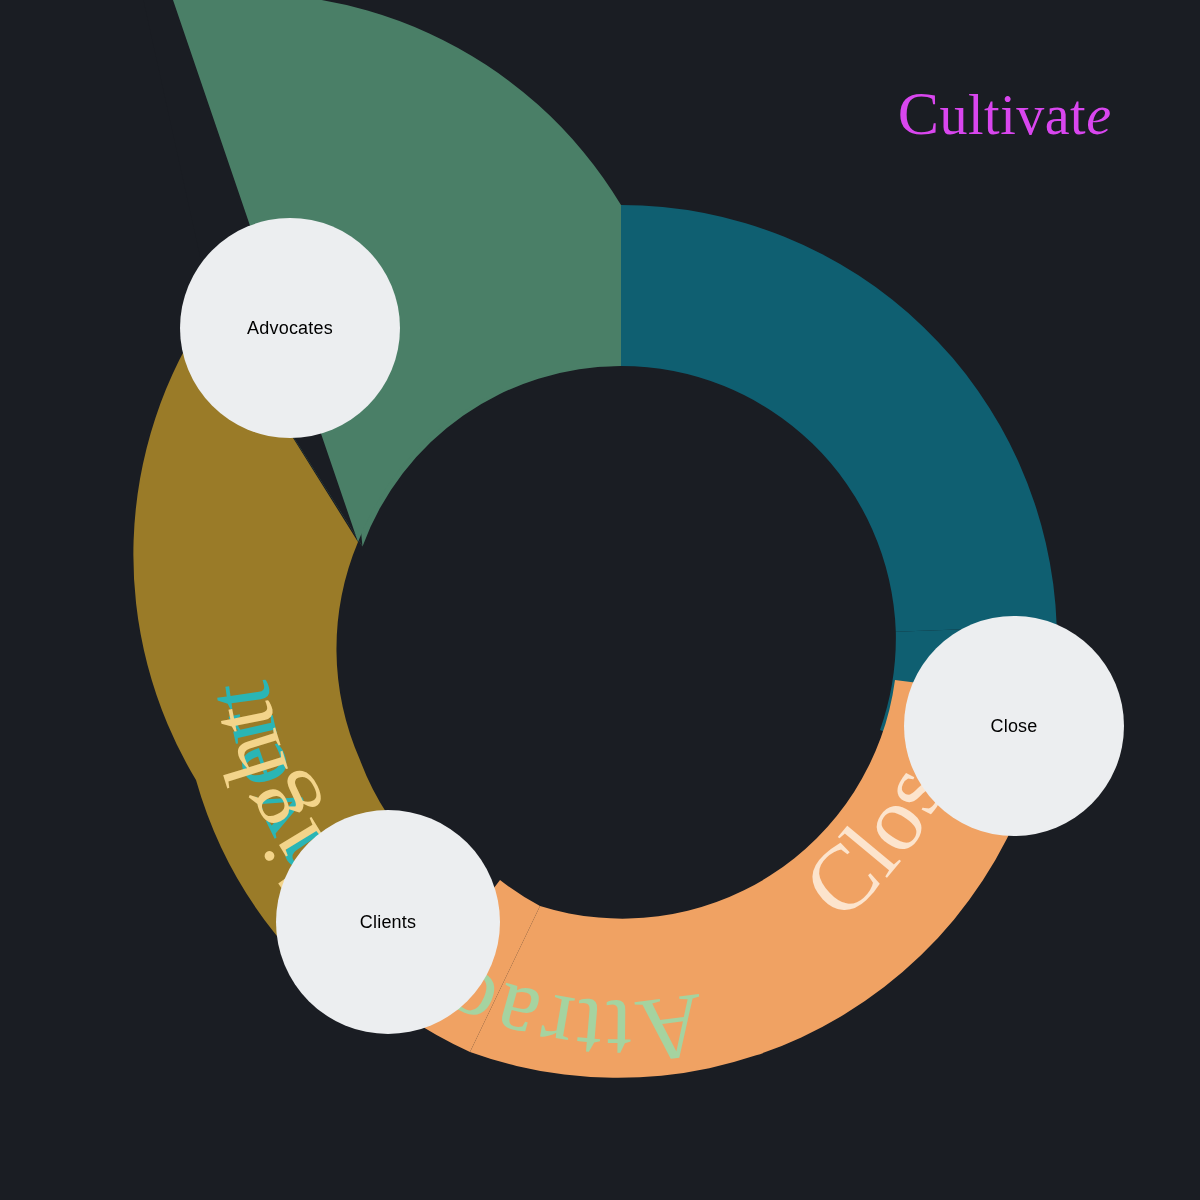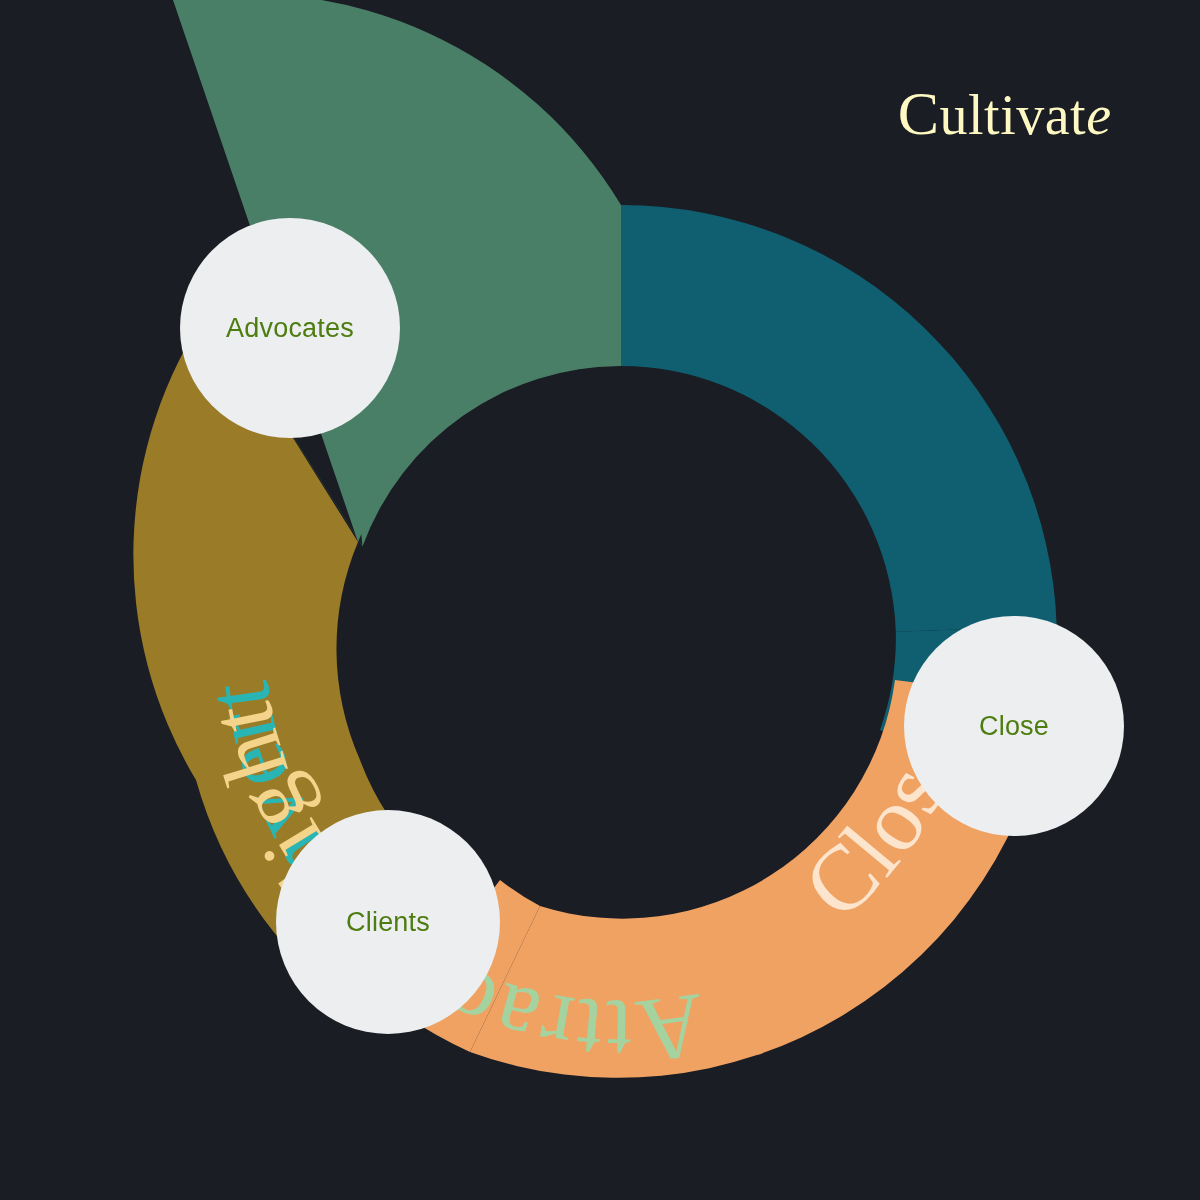--- a/index.html
+++ b/index.html
@@ -29,32 +29,32 @@
   .node-circle {
     position: absolute;
     border-radius: 50%;
     background: #eceef0;
     display: flex;
     align-items: center;
     justify-content: center;
   }
   .node-label {
     font-family: "Liberation Sans", sans-serif;
-    font-size: 27px;
-    color: #4d7c0f;
+    font-size: 18px;
+    color: #000000;
     letter-spacing: 0.2px;
     font-weight: 400;
   }
   #brand {
     position: absolute;
     right: 90px;
     top: 82px;
     font-family: "Liberation Serif", serif;
     font-size: 56px;
-    color: #fef9c3;
+    color: #d946ef;
     letter-spacing: 0.5px;
     font-style: normal;
     line-height: 1;
     white-space: nowrap;
   }
   #brand .bigc { font-size: 62px; }
   #brand .accent { font-style: italic; letter-spacing: -1px; }
   .arc-text {
     font-family: "Liberation Serif", serif;
     font-size: 92px;

